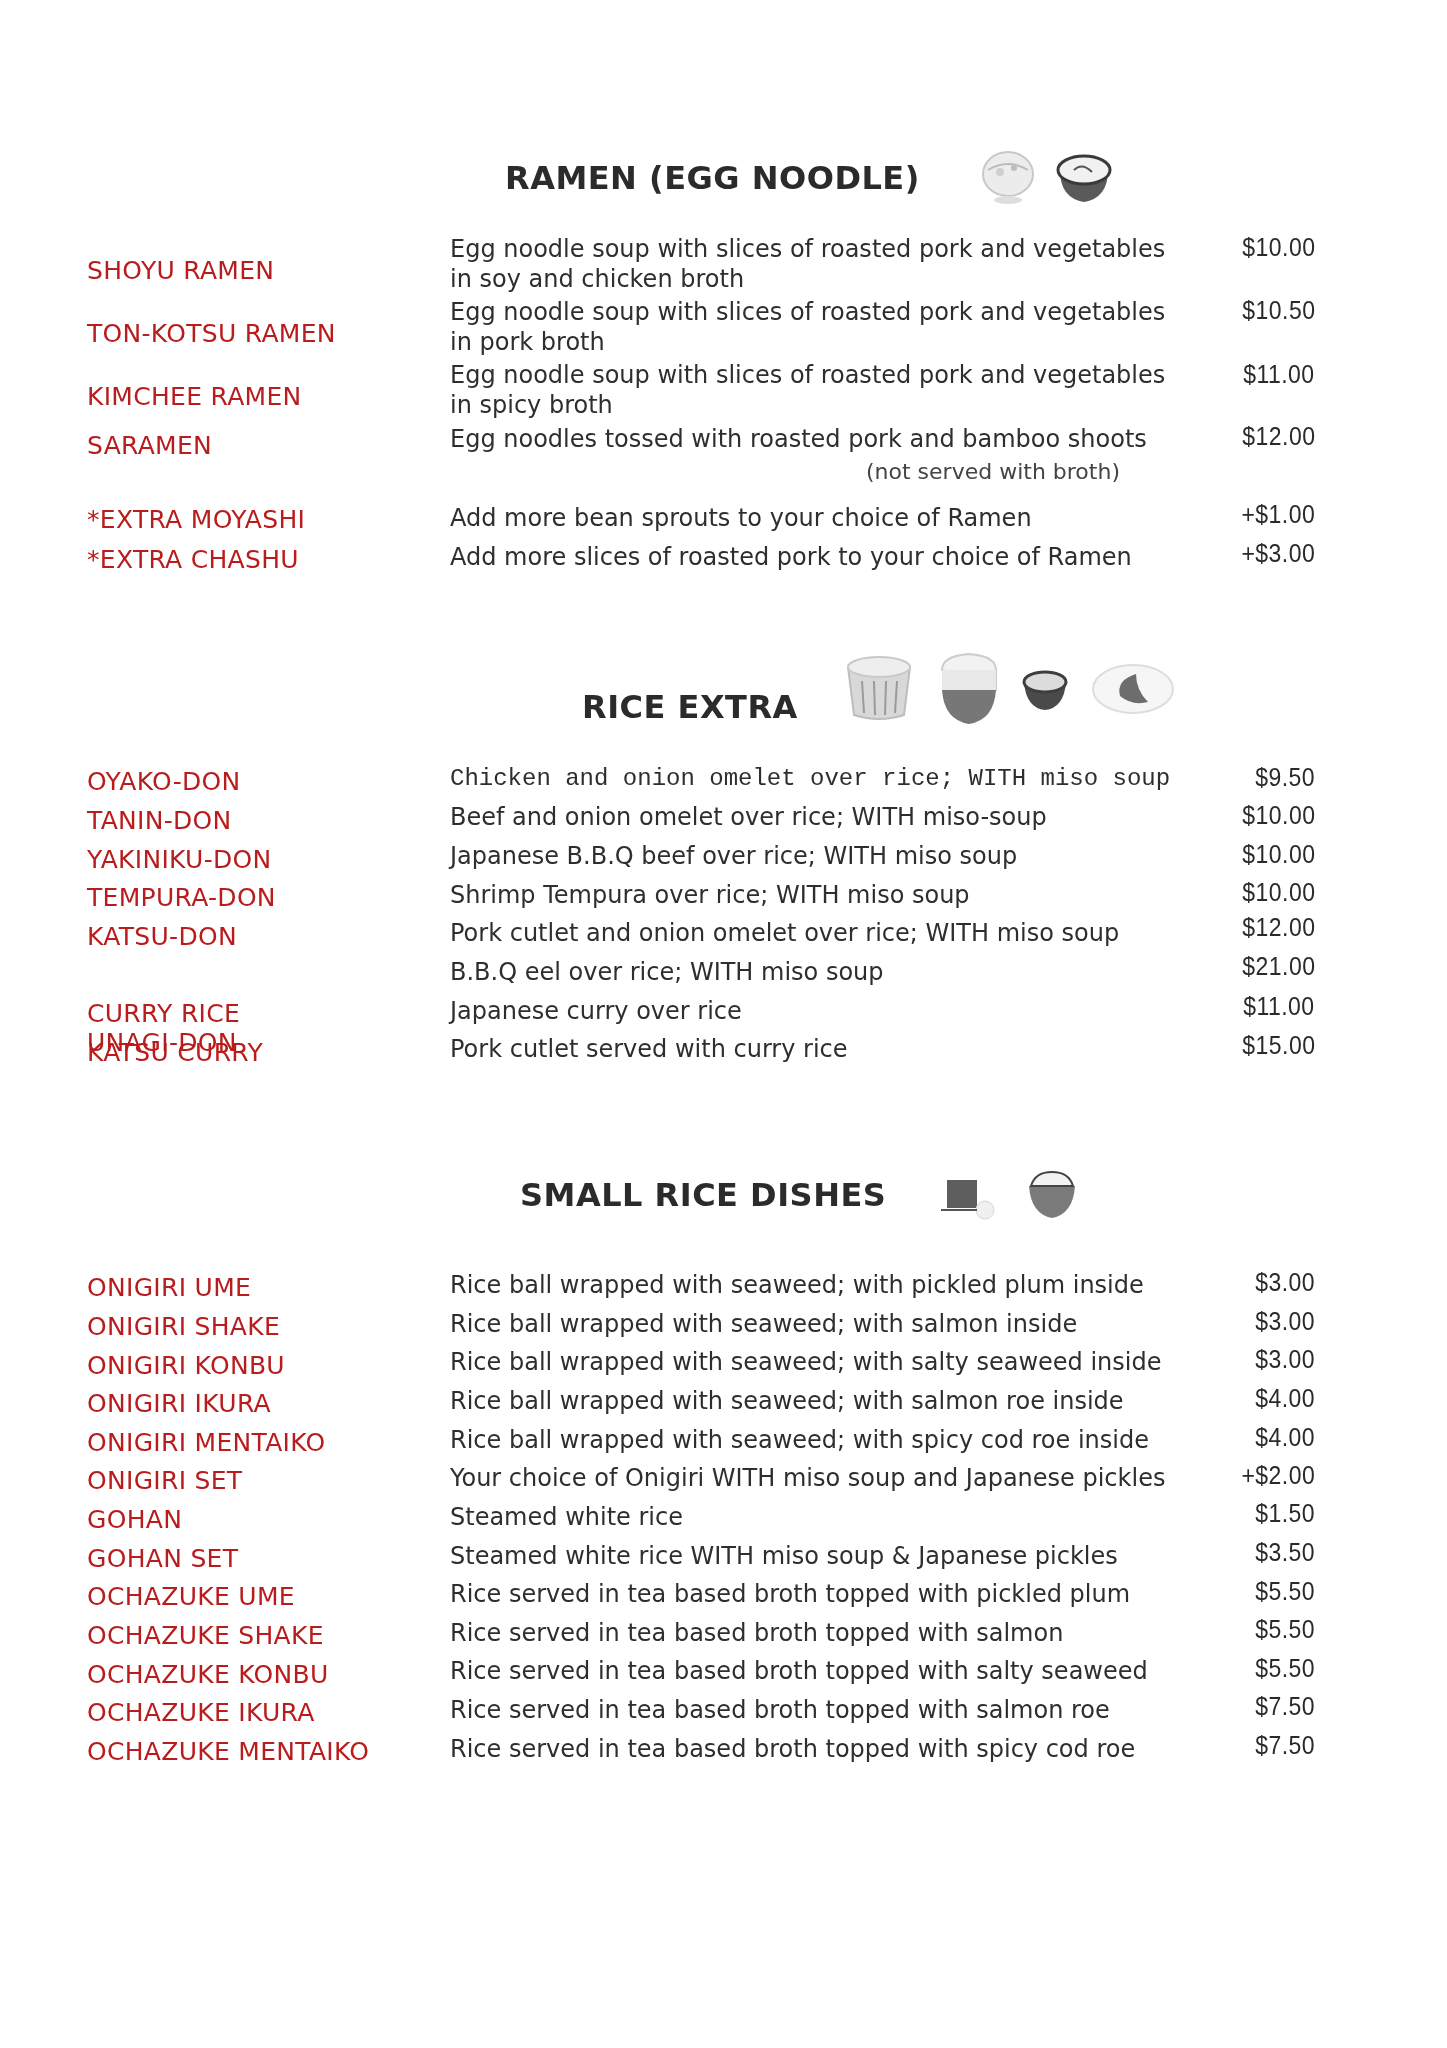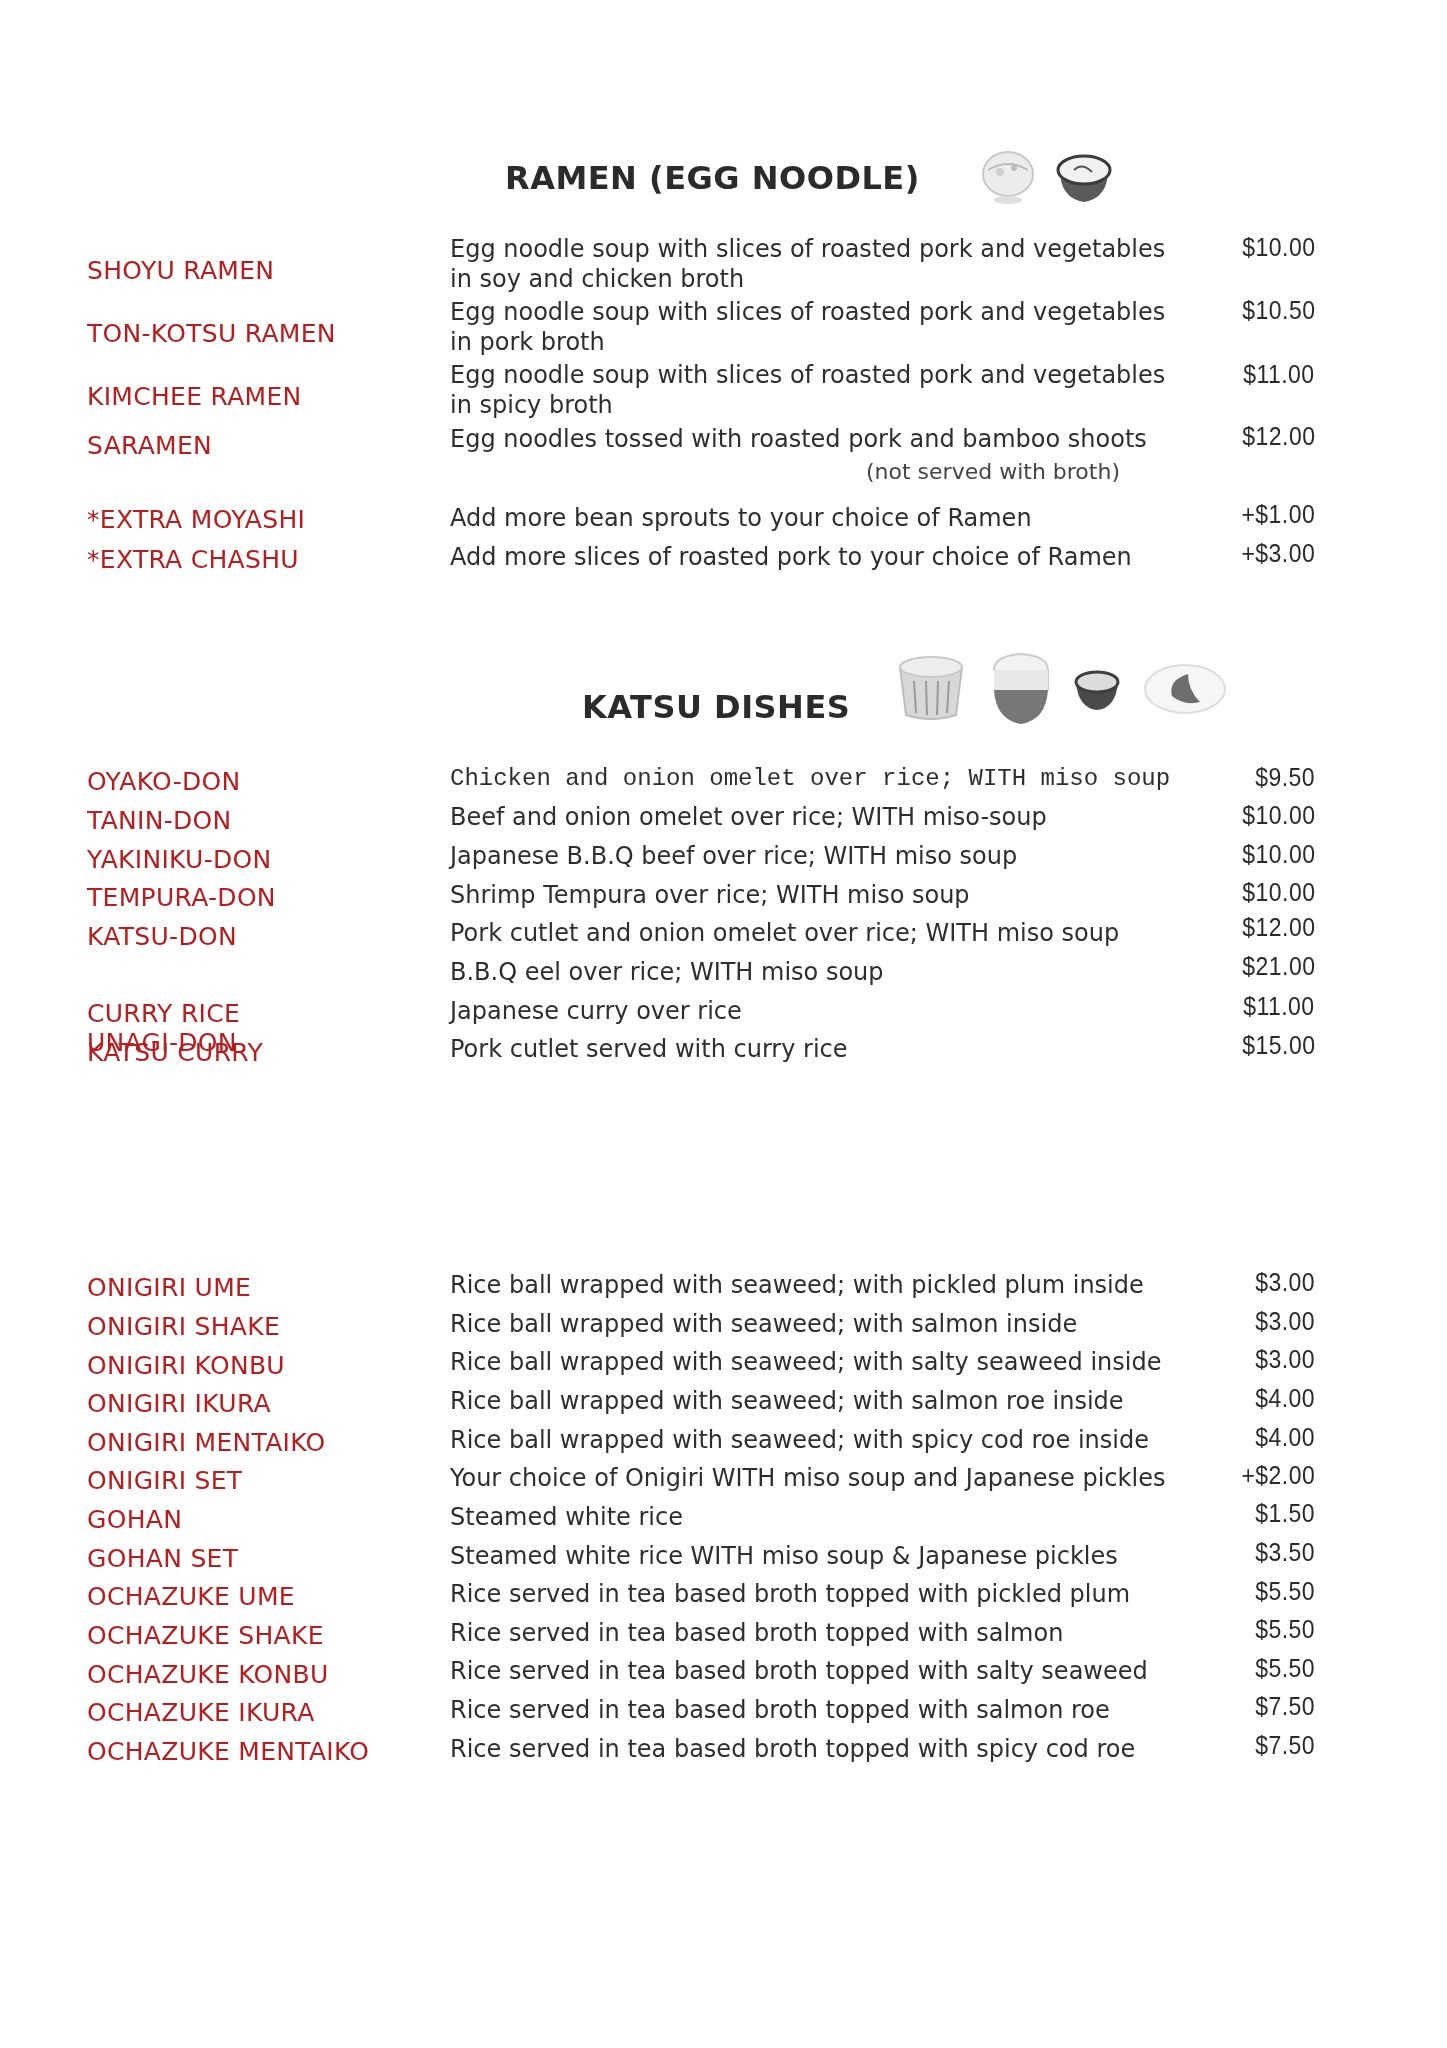--- a/index.html
+++ b/index.html
@@ -72,21 +72,21 @@
     <span class="desc" style="top:503px;">Add more bean sprouts to your choice of Ramen</span>
     <span class="price" style="top:500px;">+$1.00</span>
   </div>
   <div class="row" style="top:0;">
     <span class="name" style="top:545px;">*EXTRA CHASHU</span>
     <span class="desc" style="top:542px;">Add more slices of roasted pork to your choice of Ramen</span>
     <span class="price" style="top:539px;">+$3.00</span>
   </div>
 
   <div class="section-head" style="left:582px; top:650px;">
-    <span class="section-title" style="margin-top:36px;">KATSU DISHES</span>
+    <span class="section-title" style="margin-top:36px;">RICE EXTRA</span>
     <span class="icons" style="margin-left:42px; gap:20px;">
       <svg width="78" height="72" viewBox="0 0 78 72">
         <path d="M8 14 L14 62 Q39 70 64 62 L70 14 Z" fill="#d8d8d8" stroke="#bdbdbd" stroke-width="2"></path>
         <ellipse cx="39" cy="14" rx="31" ry="10" fill="#eeeeee" stroke="#c9c9c9" stroke-width="2"></ellipse>
         <line x1="22" y1="28" x2="24" y2="60" stroke="#9a9a9a" stroke-width="2"></line>
         <line x1="34" y1="28" x2="35" y2="62" stroke="#9a9a9a" stroke-width="2"></line>
         <line x1="46" y1="28" x2="45" y2="62" stroke="#9a9a9a" stroke-width="2"></line>
         <line x1="57" y1="28" x2="55" y2="60" stroke="#9a9a9a" stroke-width="2"></line>
       </svg>
       <svg width="62" height="78" viewBox="0 0 62 78">
@@ -139,20 +139,34 @@
     <span class="name" style="top:999px;">CURRY RICE</span>
     <span class="desc" style="top:996px;">Japanese curry over rice</span>
     <span class="price" style="top:992px;">$11.00</span>
   </div>
   <div class="row">
     <span class="name" style="top:1038px;">KATSU CURRY</span>
     <span class="desc" style="top:1034px;">Pork cutlet served with curry rice</span>
     <span class="price" style="top:1031px;">$15.00</span>
   </div>
 
+  <div class="section-head" style="left:520px; top:1168px;">
+    <span class="section-title">SMALL RICE DISHES</span>
+    <span class="icons" style="margin-left:55px; gap:24px;">
+      <svg width="60" height="50" viewBox="0 0 60 50">
+        <rect x="6" y="10" width="30" height="28" fill="#5e5e5e"></rect>
+        <circle cx="44" cy="40" r="9" fill="#f0f0f0" stroke="#d6d6d6"></circle>
+        <line x1="0" y1="40" x2="36" y2="40" stroke="#555" stroke-width="2"></line>
+      </svg>
+      <svg width="54" height="54" viewBox="0 0 54 54">
+        <path d="M4 18 Q6 46 27 50 Q48 46 50 18 Z" fill="#7a7a7a"></path>
+        <path d="M6 18 Q10 4 27 4 Q44 4 48 18 Z" fill="#f2f2f2" stroke="#444" stroke-width="2"></path>
+      </svg>
+    </span>
+  </div>
 
   <div class="row">
     <span class="name" style="top:1273px;">ONIGIRI UME</span>
     <span class="desc" style="top:1270px;">Rice ball wrapped with seaweed; with pickled plum inside</span>
     <span class="price" style="top:1268px;">$3.00</span>
   </div>
   <div class="row">
     <span class="name" style="top:1312px;">ONIGIRI SHAKE</span>
     <span class="desc" style="top:1309px;">Rice ball wrapped with seaweed; with salmon inside</span>
     <span class="price" style="top:1307px;">$3.00</span>

